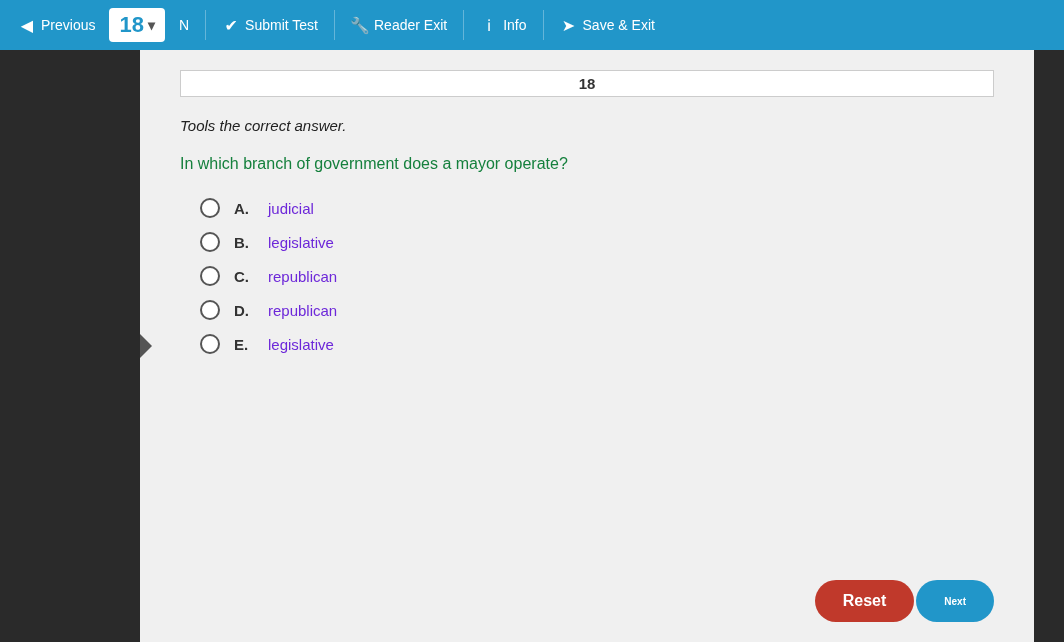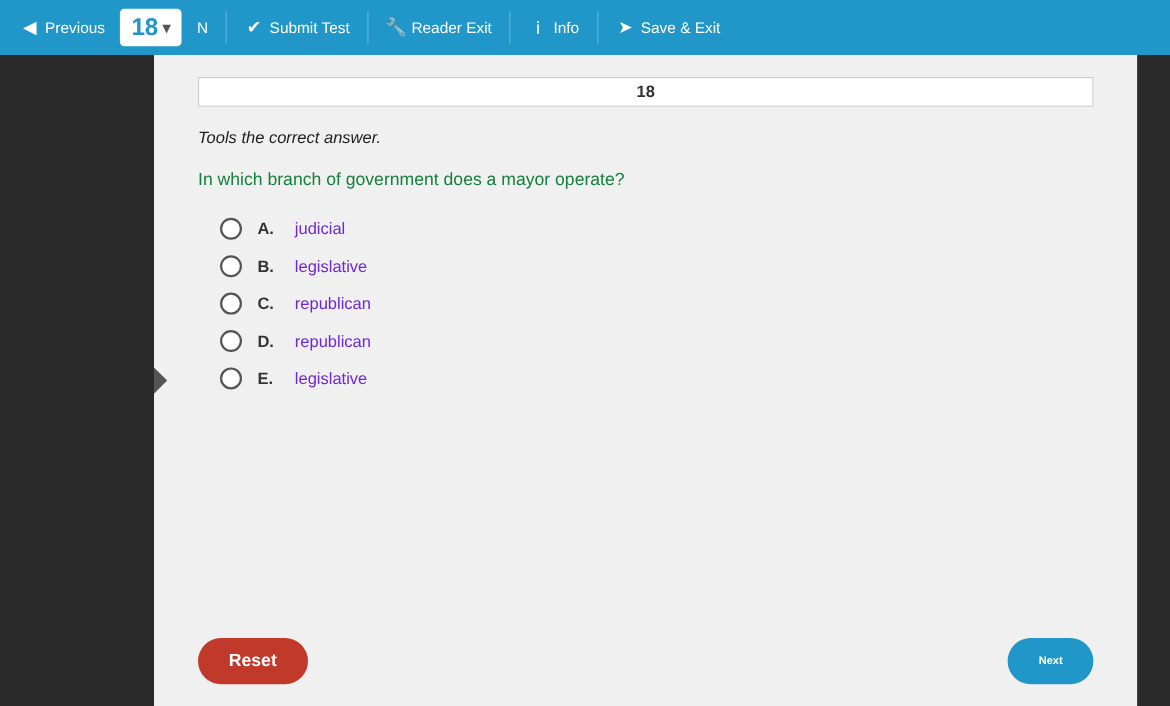--- a/index.html
+++ b/index.html
@@ -158,21 +158,21 @@
     }
 
     .option-text {
       font-size: 15px;
       color: #6d28d9;
     }
 
     
     .bottom-actions {
       display: flex;
-      justify-content: space-between;
+      justify-content: flex-end;
       gap: 2px;
       margin-top: auto;
       padding-top: 20px;
     }
 
     .btn-reset {
       background: #c0392b;
       color: white;
       border: none;
       border-radius: 24px;

